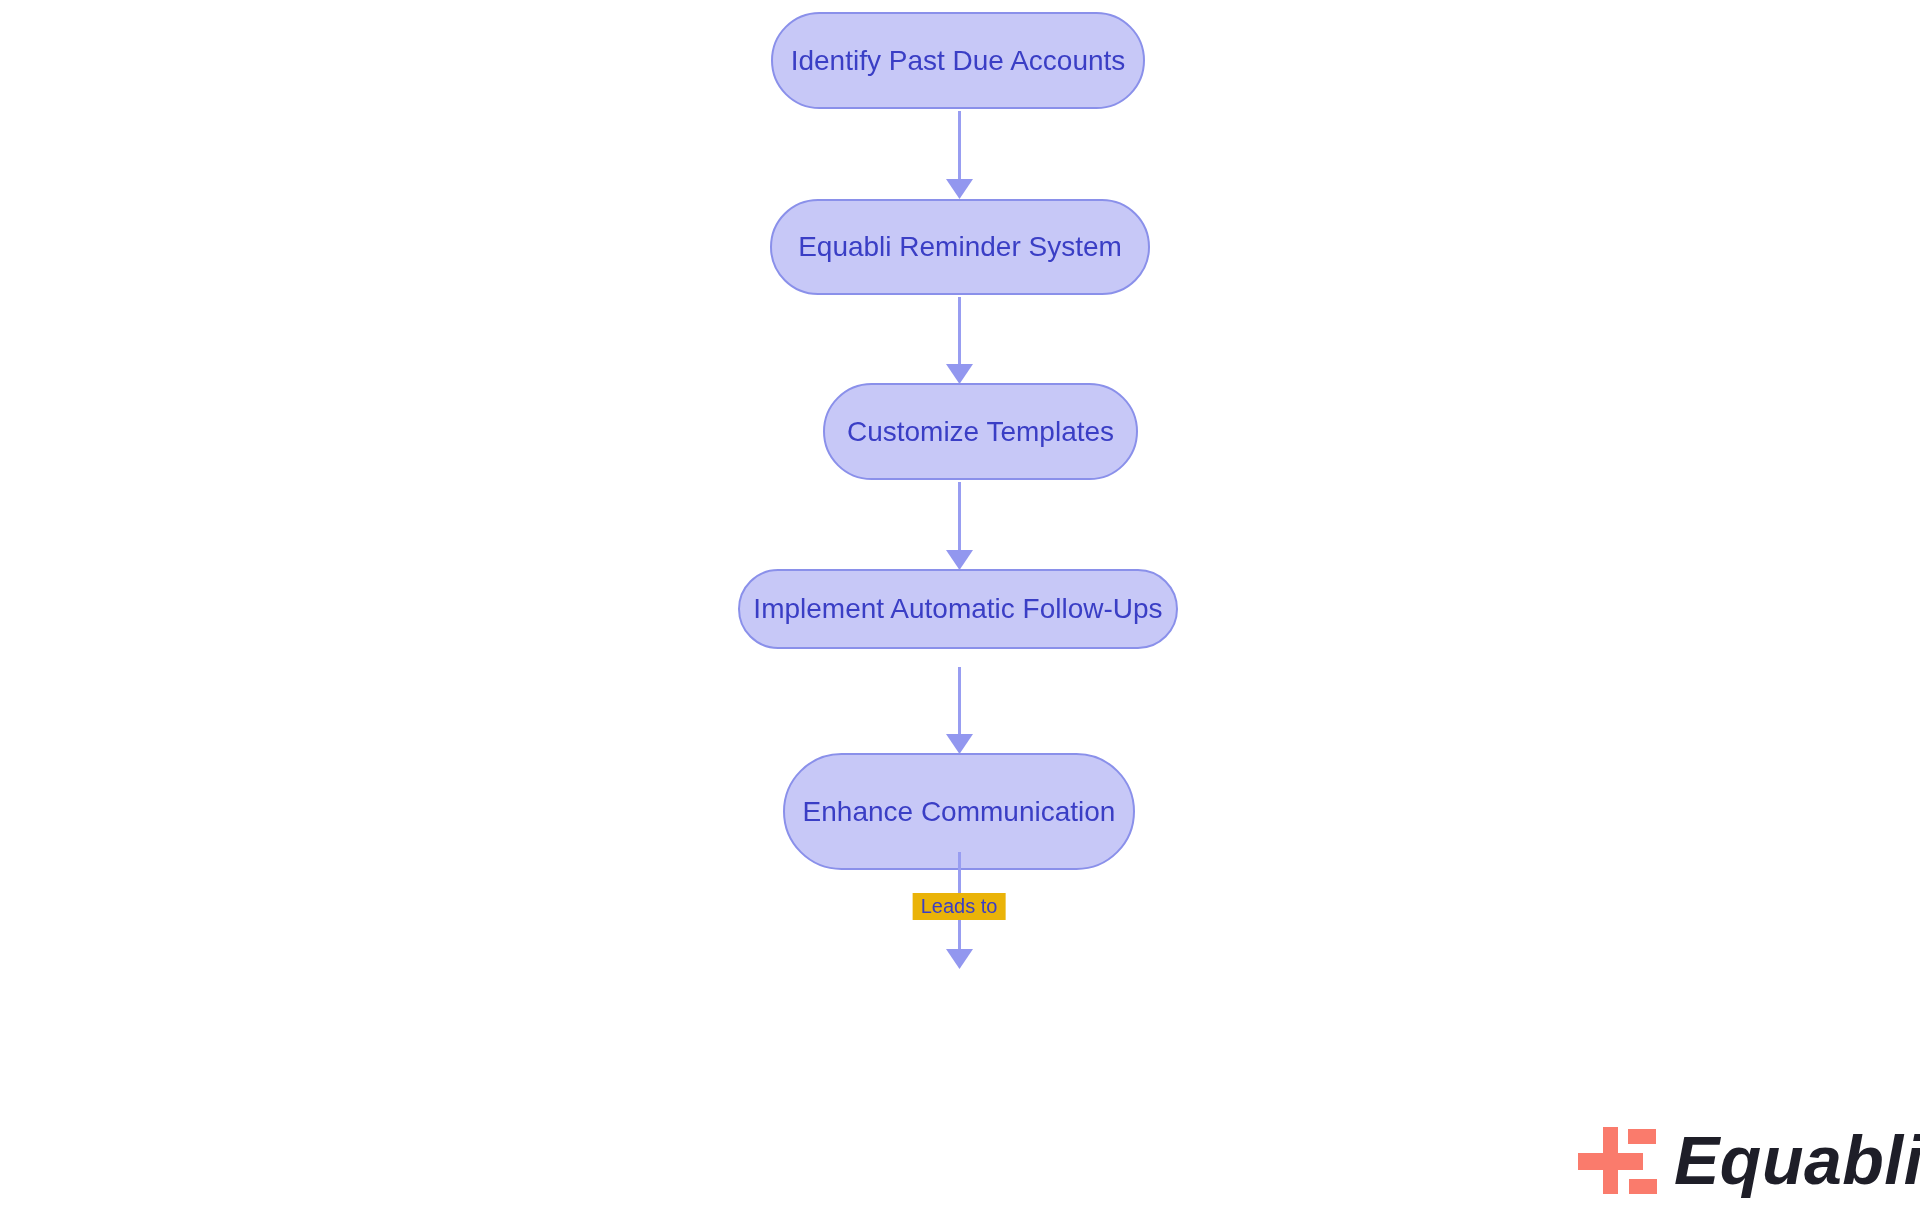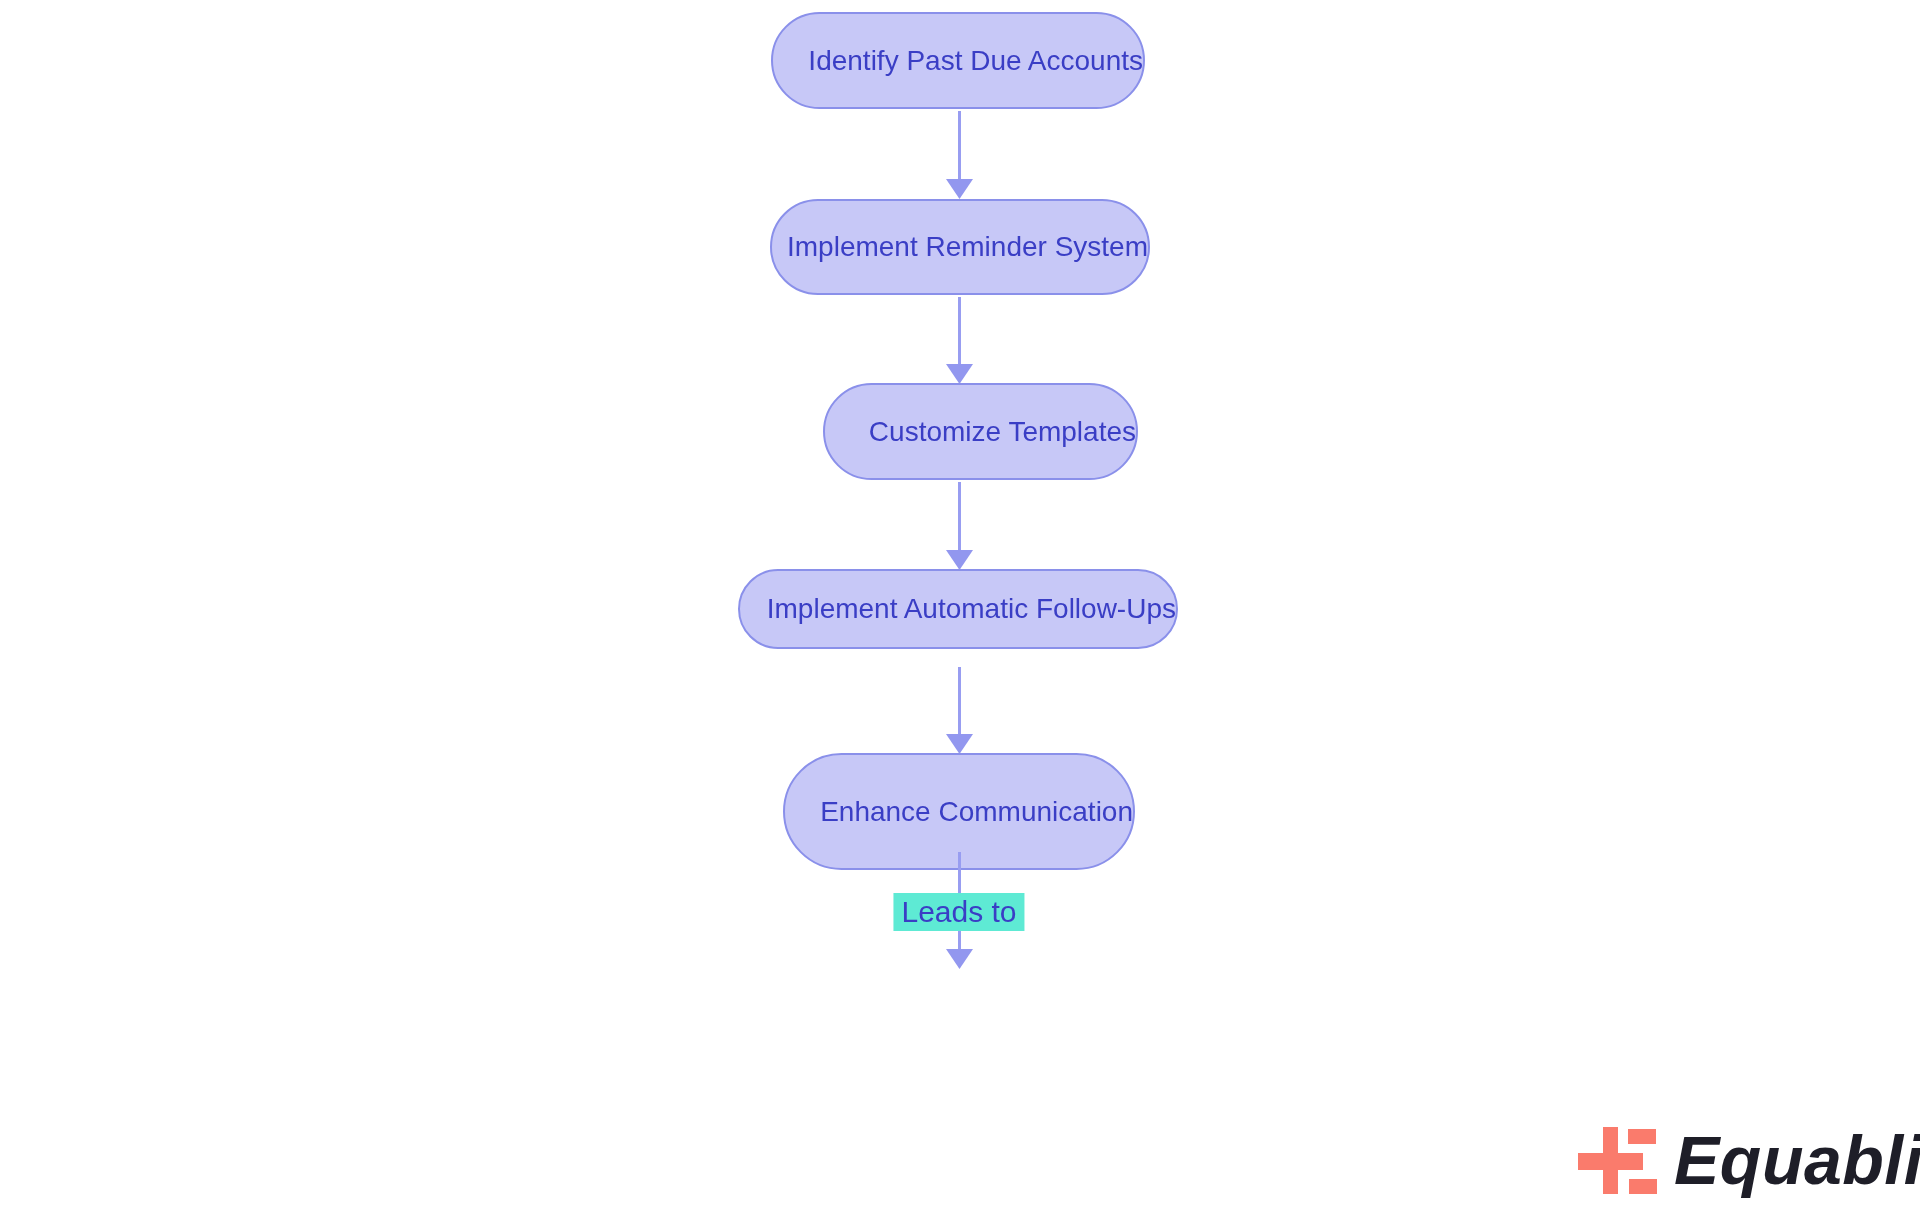--- a/index.html
+++ b/index.html
@@ -21,21 +21,21 @@
     overflow: hidden;
     font-family: "Liberation Sans", sans-serif;
   }
   .node {
     position: absolute;
     background: var(--node-fill);
     border: 2px solid var(--node-border);
     border-radius: 60px;
     display: flex;
     align-items: center;
-    justify-content: flex-end;
+    justify-content: center;
     color: var(--node-text);
     font-size: 28px;
     text-align: center;
     white-space: nowrap;
   }
   .node-1 { left: 771px; top: 12px;  width: 374px; height: 97px; }
   .node-2 { left: 770px; top: 199px; width: 380px; height: 96px; }
   .node-3 { left: 823px; top: 383px; width: 315px; height: 97px; }
   .node-4 { left: 738px; top: 569px; width: 440px; height: 80px; }
   .node-5 { left: 783px; top: 753px; width: 352px; height: 117px; }
@@ -65,24 +65,24 @@
   .head-2 { top: 364px; }
   .head-3 { top: 550px; }
   .head-4 { top: 734px; }
   .head-5 { top: 949px; }
 
   .edge-label {
     position: absolute;
     left: 959px;
     top: 893px;
     transform: translateX(-50%);
-    background: #5eead4;
+    background: #eab308;
     padding: 2px 8px;
     color: var(--node-text);
-    font-size: 30px;
+    font-size: 20px;
     white-space: nowrap;
   }
 
   .logo {
     position: absolute;
     left: 1578px;
     top: 1121px;
     display: flex;
     align-items: center;
   }
@@ -114,21 +114,21 @@
 <div class="canvas">
 
   <div class="node node-1">
     <span>Identify Past Due Accounts</span>
   </div>
 
   <div class="arrow-line line-1"></div>
   <div class="arrow-head head-1"></div>
 
   <div class="node node-2">
-    <span>Implement Reminder System</span>
+    <span>Equabli Reminder System</span>
   </div>
 
   <div class="arrow-line line-2"></div>
   <div class="arrow-head head-2"></div>
 
   <div class="node node-3">
     <span>Customize Templates</span>
   </div>
 
   <div class="arrow-line line-3"></div>

